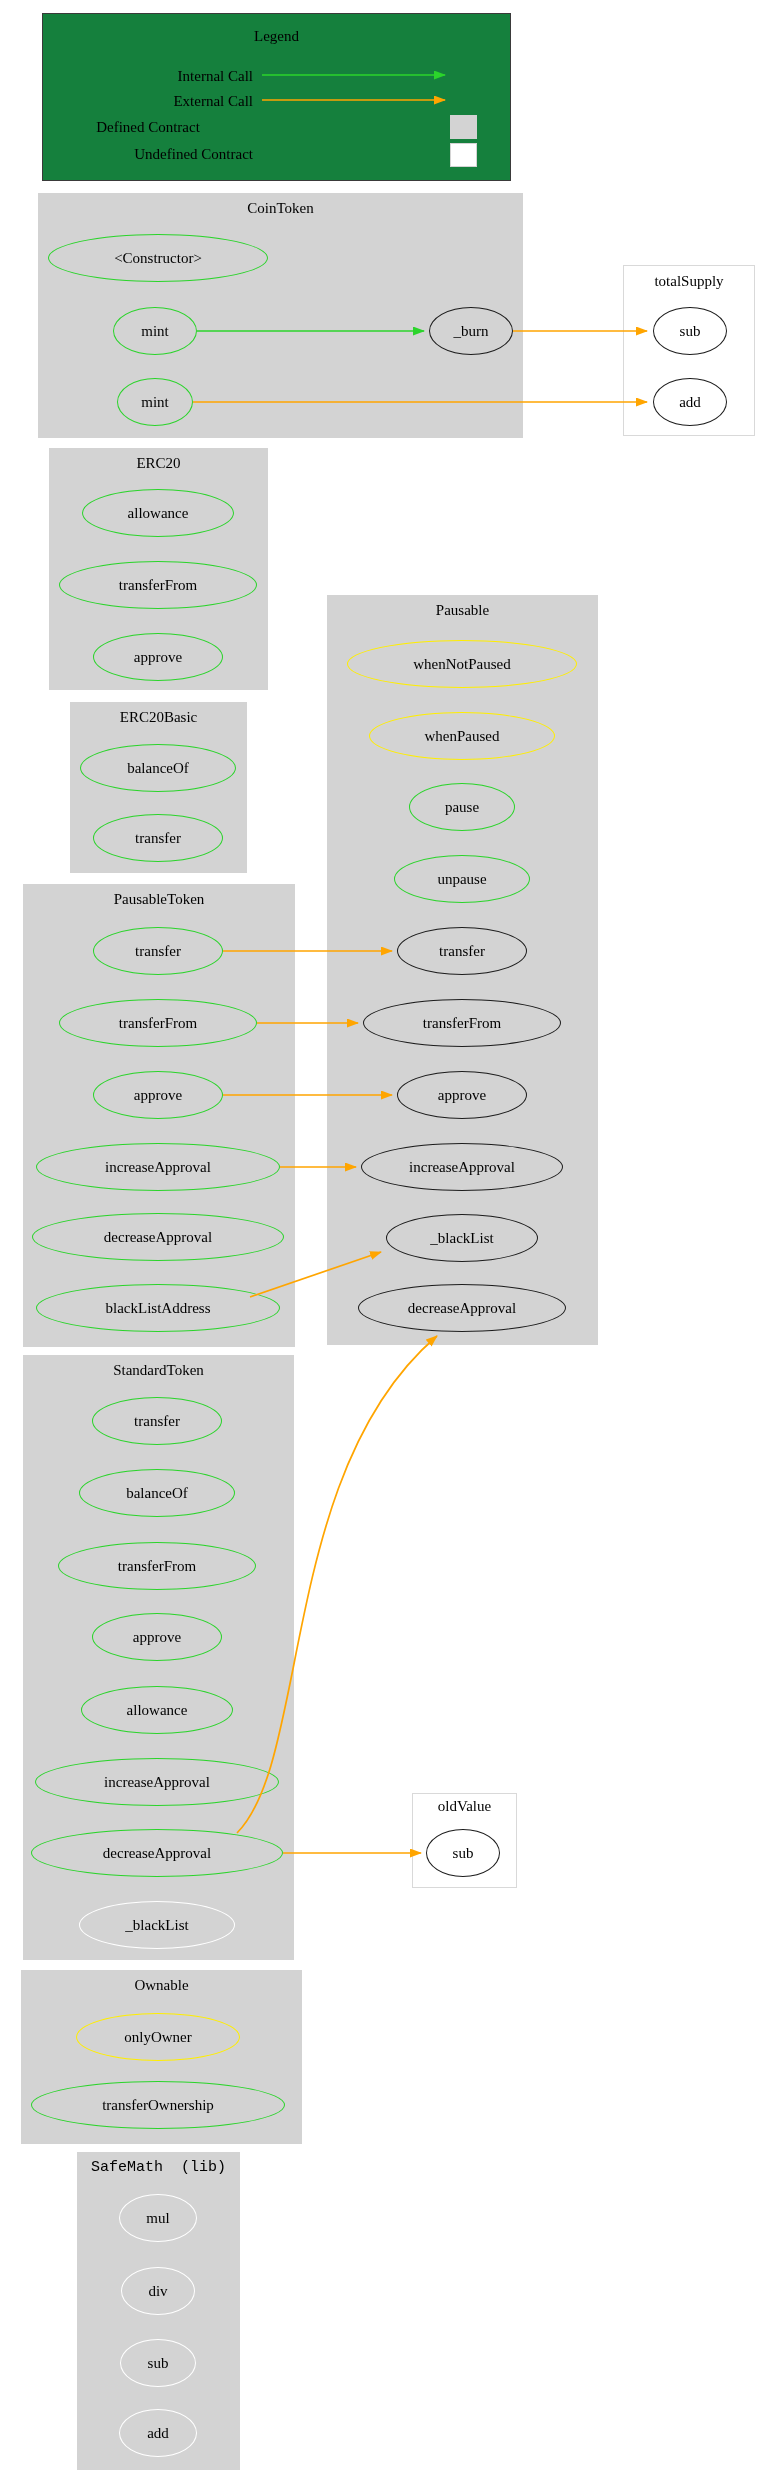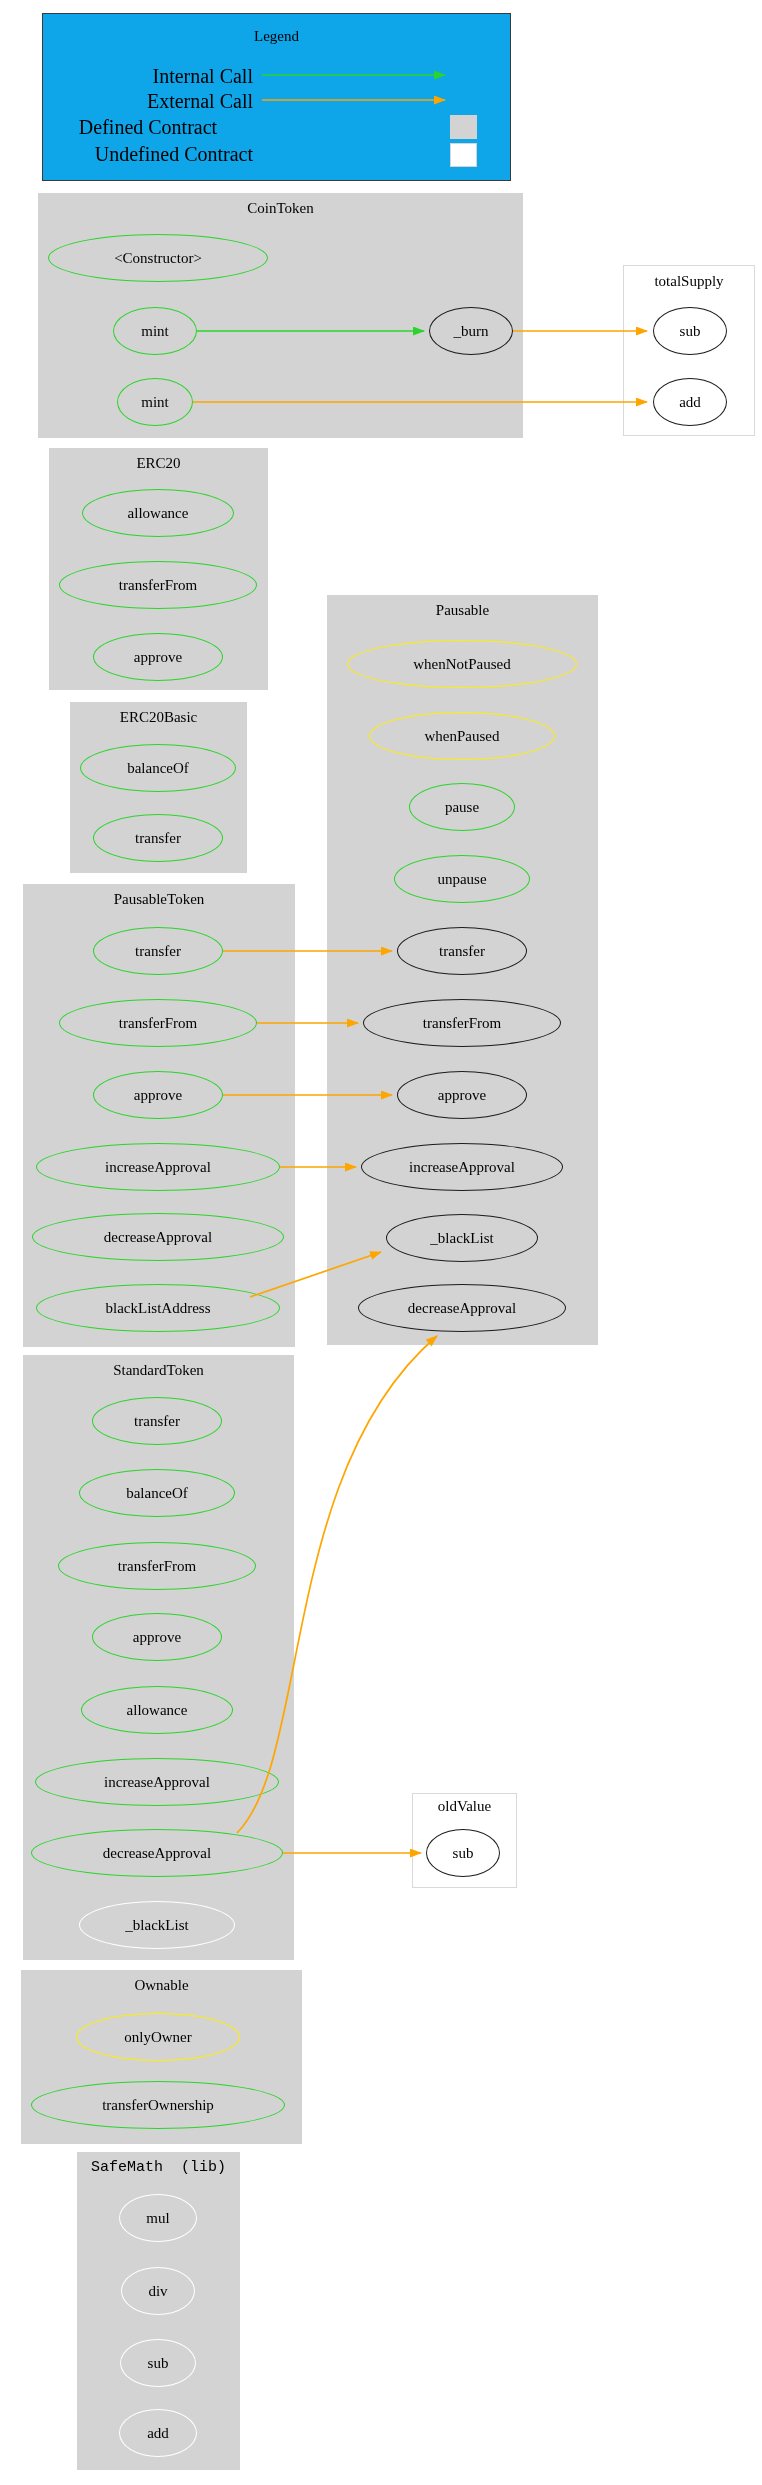--- a/index.html
+++ b/index.html
@@ -11,23 +11,23 @@
   .cluster-title{position:absolute;top:7px;left:0;width:100%;text-align:center;
                  font-size:15px;white-space:pre;}
   .node{position:absolute;display:flex;align-items:center;justify-content:center;
         border-radius:50%;font-size:15px;box-sizing:border-box;background:transparent;
         white-space:nowrap;}
   .n-green{border:1.5px solid #2bd42b;}
   .n-yellow{border:1.5px solid #ffee00;}
   .n-black{border:1.5px solid #1c1c1c;}
   .n-white{border:1.5px solid #ffffff;}
   #legend-box{position:absolute;left:42px;top:13px;width:469px;height:168px;
-              background:#0ea5e9;border:1.5px solid #3a3a3a;box-sizing:border-box;}
+              background:#15803d;border:1.5px solid #3a3a3a;box-sizing:border-box;}
   .legend-title{position:absolute;top:14px;left:0;width:100%;text-align:center;font-size:15px;}
-  .legend-label{position:absolute;left:0;width:210px;text-align:right;font-size:20px;
+  .legend-label{position:absolute;left:0;width:210px;text-align:right;font-size:15px;
                 height:24px;line-height:24px;}
   .swatch{position:absolute;width:27px;height:24px;box-sizing:border-box;}
   #edge-layer{position:absolute;left:0;top:0;pointer-events:none;}
 </style>
 </head>
 <body>
 
 <div id="canvas">
 
   <div id="legend-box">

